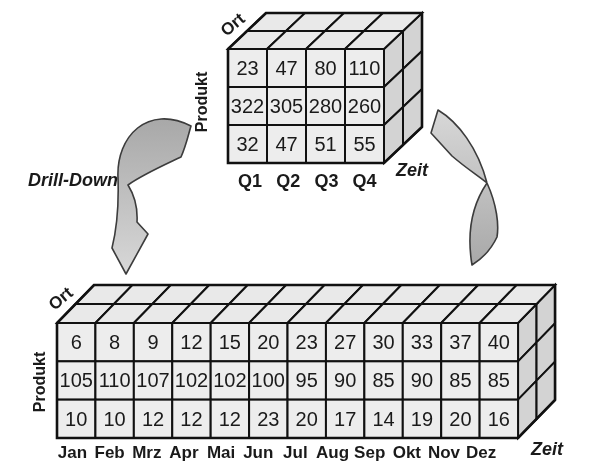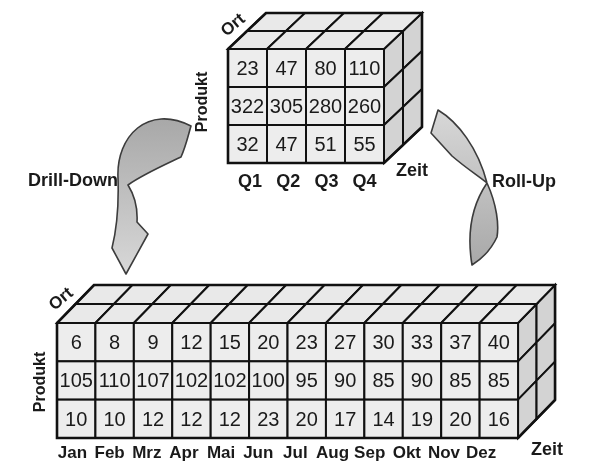--- a/index.html
+++ b/index.html
@@ -11,21 +11,21 @@
     overflow:hidden;
   }
   #scene{position:absolute;left:0;top:0;}
   .lbl{
     position:absolute;
     font-weight:bold;
     color:#1a1a1a;
     white-space:nowrap;
     transform-origin:center center;
   }
-  .lbl.center{transform:translate(-50%,-50%);}
+  .lbl.center{transform:translate(-50%,-50%);font-style:italic;}
   .lbl.rot40{transform:translate(-50%,-50%) rotate(-40deg);}
   .lbl.rot90{transform:translate(-50%,-50%) rotate(-90deg);}
   .fs16{font-size:16px;}
   .fs17{font-size:17px;}
   .fs18{font-size:18px;}
   
   .face{stroke:var(--outline);stroke-width:2;}
   .face.front{fill:var(--front);}
   .face.top{fill:var(--top);}
   .face.side{fill:var(--side);}
@@ -243,18 +243,17 @@
          C 467,235 470,208 487,183
          C 477,175 466,168 452,156
          L 431,133 Z"></path>
   </svg>
 
   <span class="lbl rot40 fs17" style="left:233px;top:25px;">Ort</span>
   <span class="lbl rot90 fs16" style="left:202px;top:102px;">Produkt</span>
   <span class="lbl center fs18" style="left:412px;top:170px;">Zeit</span>
 
   <span class="lbl center fs18" style="left:73px;top:180px;">Drill-Down</span>
-  <span class="lbl center fs18" style="left:524px;top:181px;">Roll-Up</span>
 
   <span class="lbl rot40 fs17" style="left:61px;top:299px;">Ort</span>
   <span class="lbl rot90 fs16" style="left:40px;top:382px;">Produkt</span>
   <span class="lbl center fs18" style="left:547px;top:449px;">Zeit</span>
 </div>
 
 </body></html>

